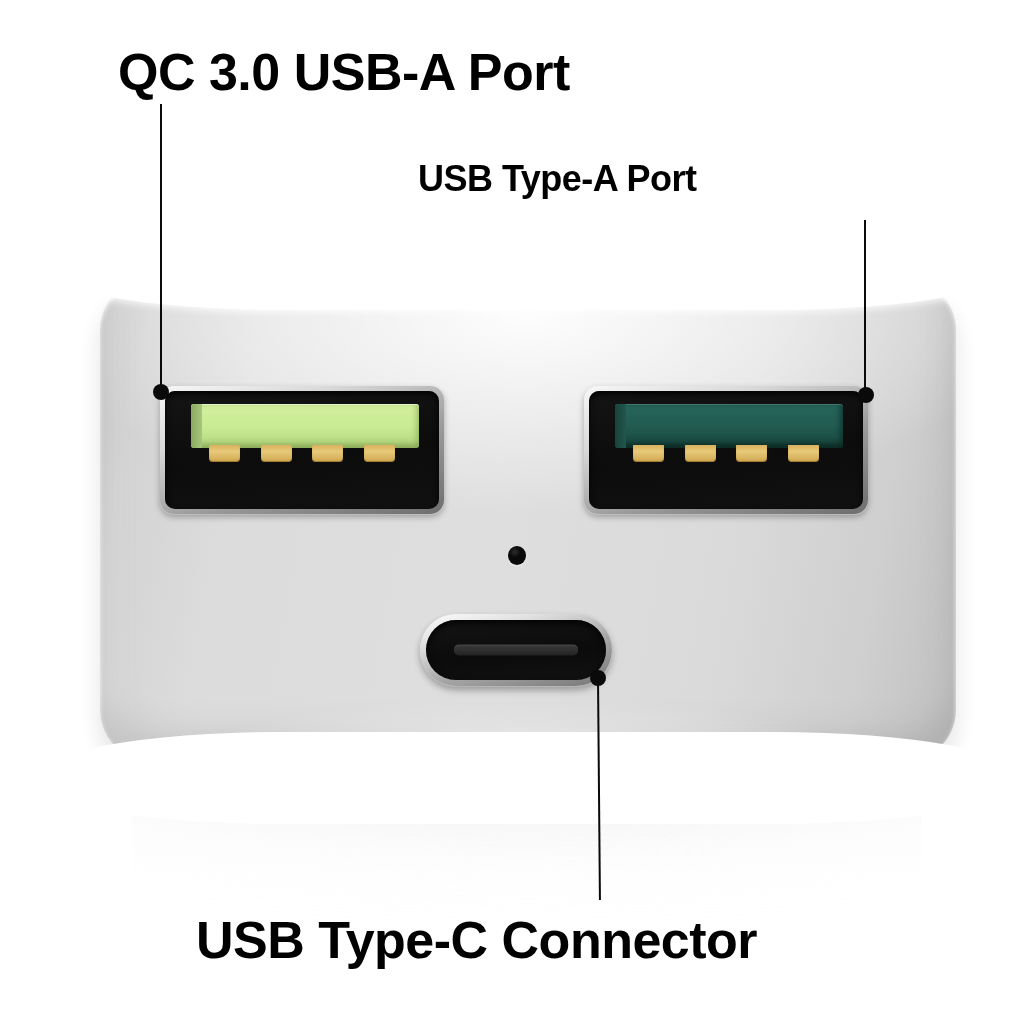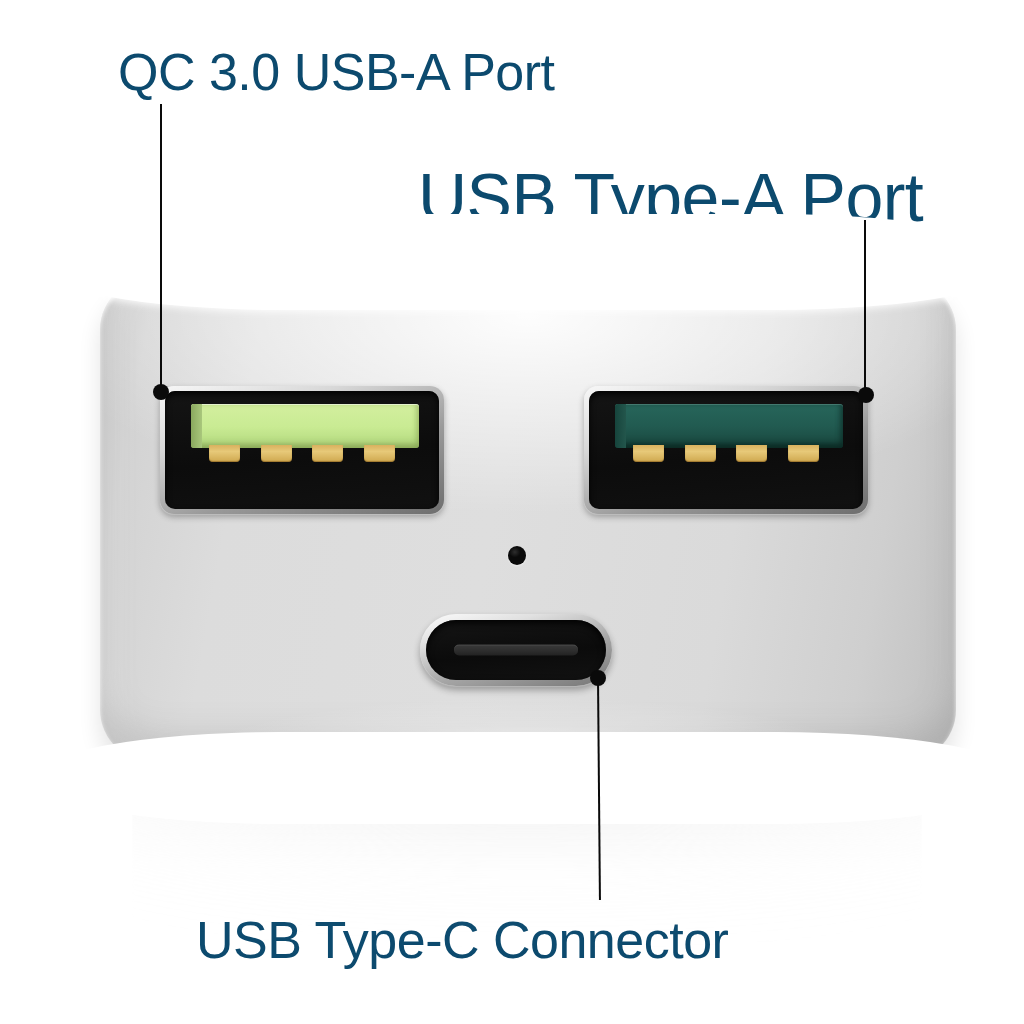--- a/index.html
+++ b/index.html
@@ -15,28 +15,28 @@
     position: relative;
     width: 1024px;
     height: 1024px;
     background: #ffffff;
     overflow: hidden;
   }
 
   
   .callout-label {
     position: absolute;
-    color: #0c4a6e;
-    font-weight: 400;
+    color: #000000;
+    font-weight: 700;
     letter-spacing: -0.5px;
     white-space: nowrap;
     font-family: "Liberation Sans", "DejaVu Sans", sans-serif;
   }
   #label-qc      { left: 118px; top: 42px;  font-size: 52px; }
-  #label-typea   { left: 418px; top: 158px; font-size: 68px; }
+  #label-typea   { left: 418px; top: 158px; font-size: 36px; }
   #label-typec   { left: 196px; top: 910px; font-size: 52px; }
 
   
   .leader {
     position: absolute;
     background: #0a0a0a;
     transform-origin: top left;
   }
   .leader-dot {
     position: absolute;

